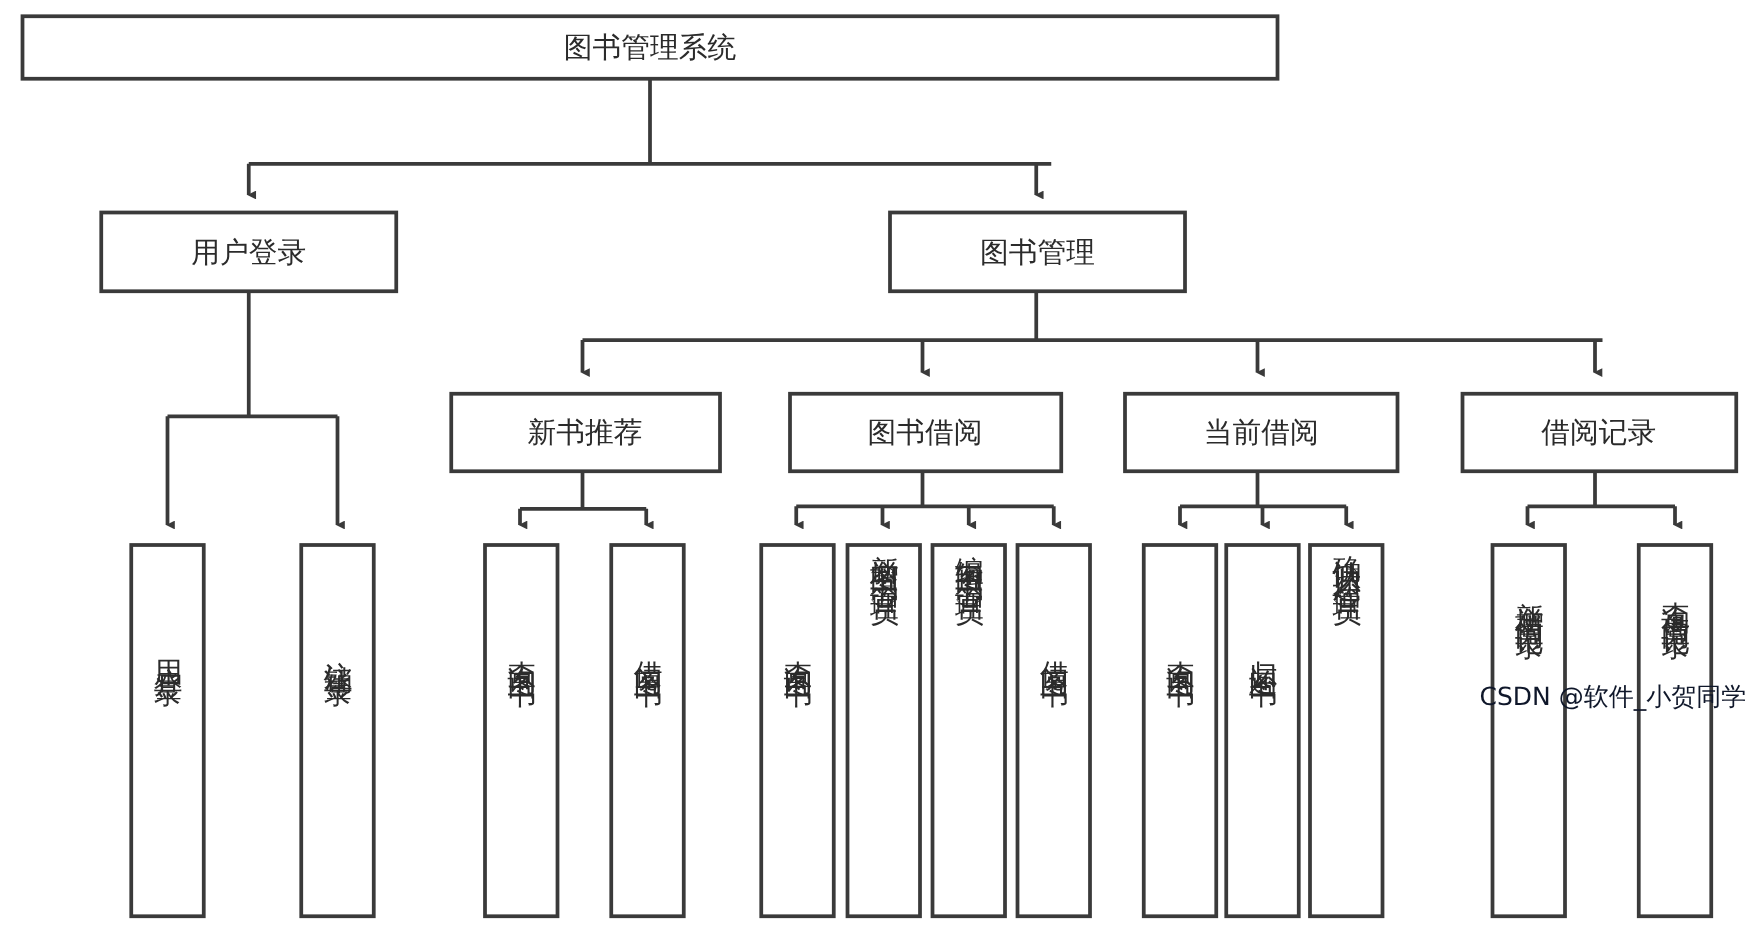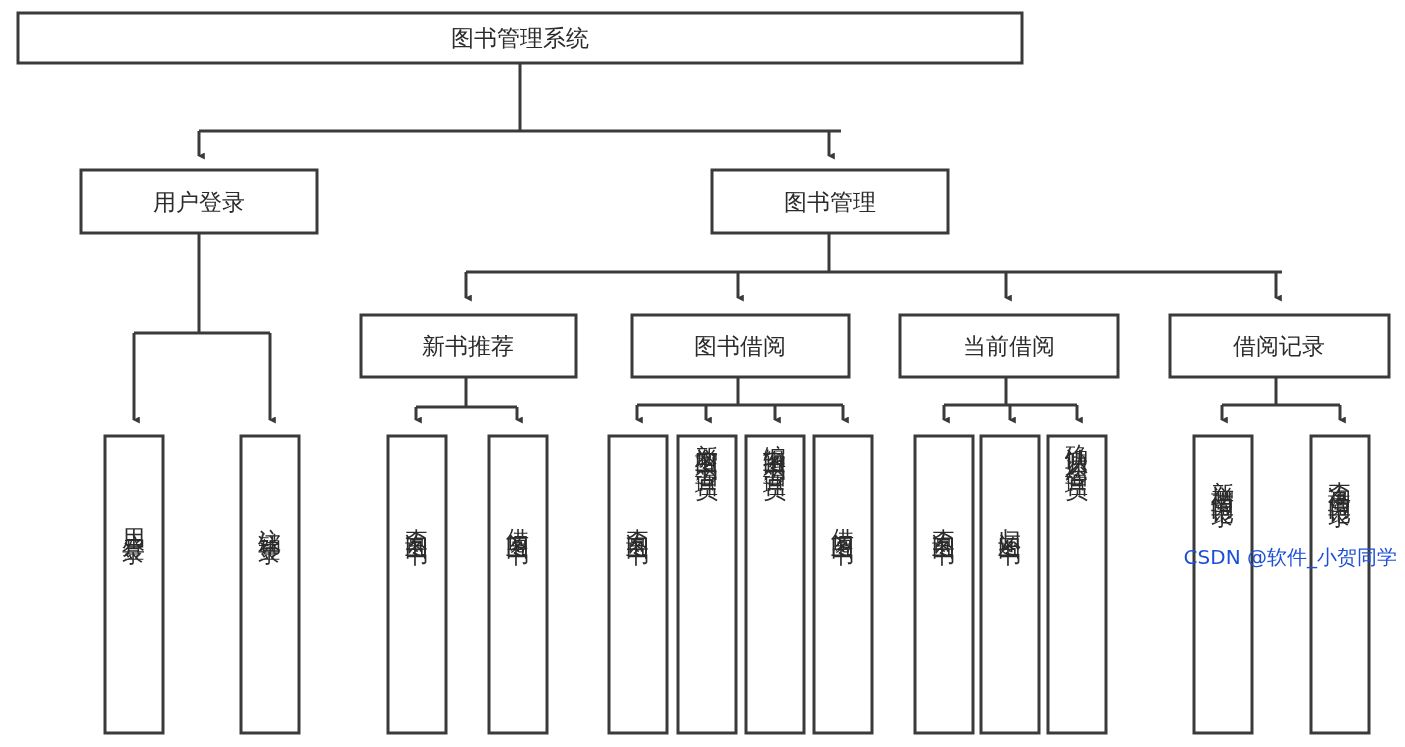--- a/index.html
+++ b/index.html
@@ -52,21 +52,21 @@
     font-size: 23px;
     text-anchor: middle;
     writing-mode: vertical-rl;
     glyph-orientation-vertical: 0;
     letter-spacing: 5px;
   }
   .watermark-text {
     position: absolute;
     right: 8px;
     bottom: 4px;
-    color: #1d4ed8;
+    color: #0f172a;
     font-size: 20px;
     font-family: "DejaVu Sans", "Liberation Sans", sans-serif;
     white-space: nowrap;
     user-select: none;
     margin-left: 28px;
   }
 </style>
 </head>
 <body>
 

